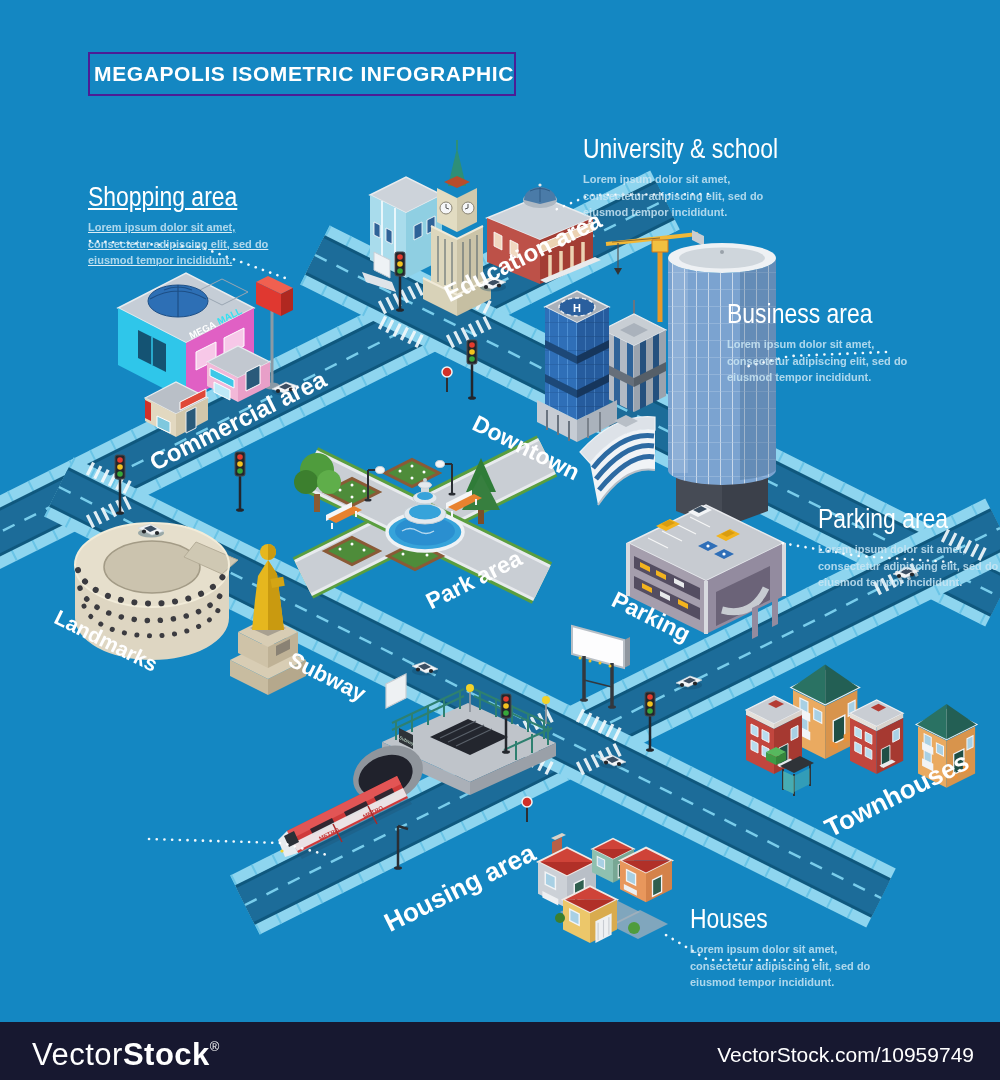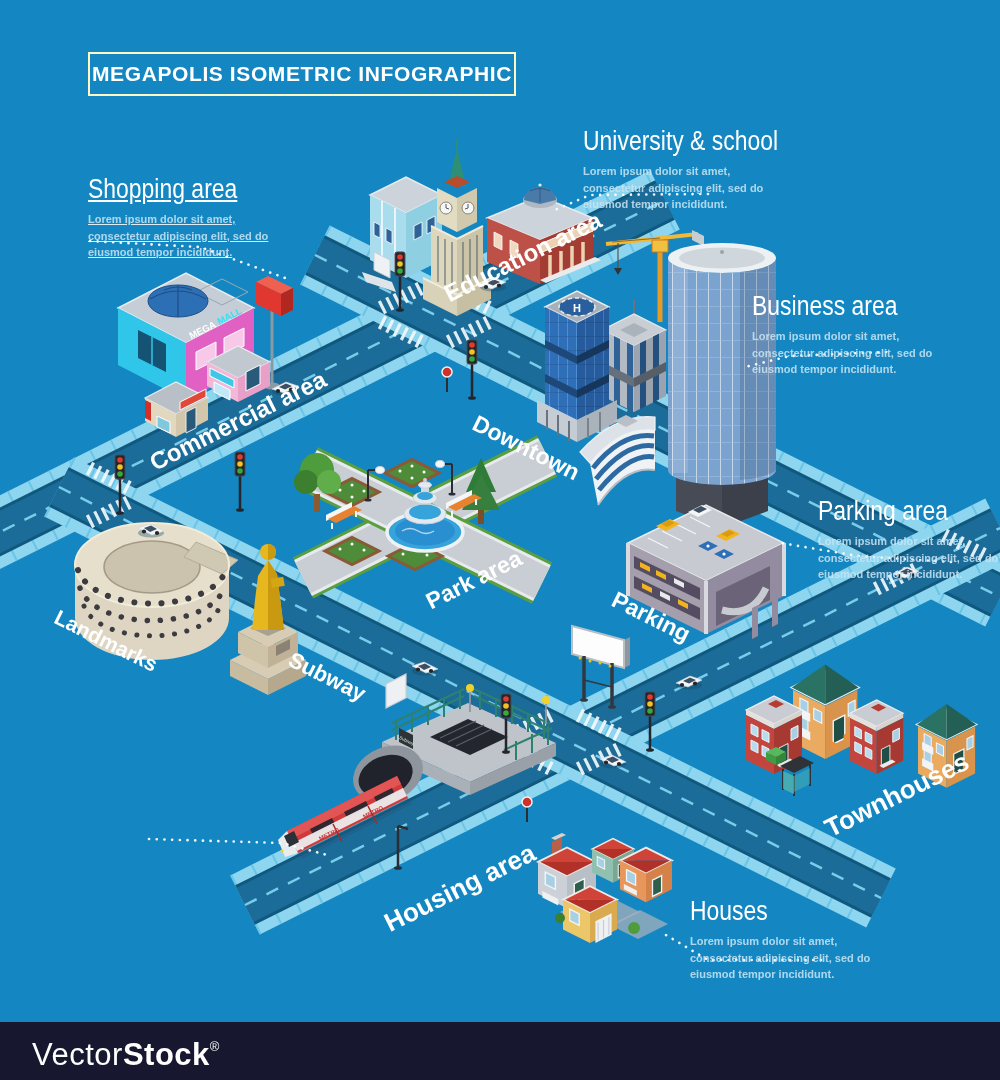--- a/index.html
+++ b/index.html
@@ -10,26 +10,26 @@
   
   .sw-base{stroke:#8ed5ef;stroke-width:66;fill:none;}
   .sw-seam{stroke:#6ac4e6;stroke-width:66;fill:none;stroke-dasharray:2 21;}
   .rd-edge{stroke:#0f587e;stroke-width:44;fill:none;}
   .rd-surf{stroke:#1c6c99;stroke-width:38;fill:none;}
   .rd-center{stroke:#79cdeb;stroke-width:2.5;fill:none;stroke-dasharray:13 11;}
   .xwalk{stroke:#f2f8fb;stroke-width:14;stroke-dasharray:3.2 5;opacity:.92;fill:none;}
   .dots{stroke:#ffffff;stroke-width:2.6;stroke-dasharray:0.1 7.6;stroke-linecap:round;fill:none;opacity:.95;}
 
   
-  .title-box{position:absolute;left:88px;top:52px;width:424px;height:40px;border:2px solid #fef9c3;
-    display:flex;align-items:center;justify-content:center;}
+  .title-box{position:absolute;left:88px;top:52px;width:424px;height:40px;border:2px solid #4c1d95;
+    display:flex;align-items:center;justify-content:flex-end;}
   .title-box span{color:#fff;font-weight:bold;font-size:21px;letter-spacing:.6px;white-space:nowrap;}
 
   
-  .callout{position:absolute;color:#fff;}
+  .callout{position:absolute;color:#fff;margin-top:8px;}
   .callout h2{margin:0;font-size:27px;font-weight:normal;color:#fff;transform:scaleX(.85);transform-origin:left top;white-space:nowrap;}
   .callout p{margin:6px 0 0 0;width:205px;font-size:11px;font-weight:bold;line-height:1.5;color:#c9e6f4;opacity:.85;}
   .callout.narrow p{width:178px;}
 
   
   .map-label{position:absolute;color:#fff;font-weight:bold;white-space:nowrap;}
 
   
   .wm-bar{position:absolute;left:0;top:1022px;width:1000px;height:66px;background:#171830;
     display:flex;align-items:center;justify-content:space-between;box-sizing:border-box;padding:0 26px 0 32px;}
@@ -684,21 +684,21 @@
 </div>
 
 <div class="callout" style="left:88px;top:174px;text-decoration:underline;">
   <h2>Shopping area</h2>
   <p>Lorem ipsum dolor sit amet, consectetur adipiscing elit, sed do eiusmod tempor incididunt.</p>
 </div>
 <div class="callout" style="left:583px;top:126px;">
   <h2>University &amp; school</h2>
   <p>Lorem ipsum dolor sit amet, consectetur adipiscing elit, sed do eiusmod tempor incididunt.</p>
 </div>
-<div class="callout" style="left:752px;top:291px;">
+<div class="callout" style="left:727px;top:291px;">
   <h2>Business area</h2>
   <p>Lorem ipsum dolor sit amet, consectetur adipiscing elit, sed do eiusmod tempor incididunt.</p>
 </div>
 <div class="callout" style="left:818px;top:496px;">
   <h2>Parking area</h2>
   <p>Lorem ipsum dolor sit amet, consectetur adipiscing elit, sed do eiusmod tempor incididunt.</p>
 </div>
 <div class="callout" style="left:690px;top:896px;">
   <h2>Houses</h2>
   <p>Lorem ipsum dolor sit amet, consectetur adipiscing elit, sed do eiusmod tempor incididunt.</p>
@@ -709,15 +709,16 @@
 <div class="map-label" style="left:526px;top:448px;font-size:23px;transform:translate(-50%,-50%) rotate(26.5deg);">Downtown</div>
 <div class="map-label" style="left:474px;top:580px;font-size:23px;transform:translate(-50%,-50%) rotate(-26.5deg);">Park area</div>
 <div class="map-label" style="left:651px;top:617px;font-size:23px;transform:translate(-50%,-50%) rotate(26.5deg);">Parking</div>
 <div class="map-label" style="left:106px;top:641px;font-size:21px;transform:translate(-50%,-50%) rotate(26.5deg);">Landmarks</div>
 <div class="map-label" style="left:327px;top:677px;font-size:22px;transform:translate(-50%,-50%) rotate(26.5deg);">Subway</div>
 <div class="map-label" style="left:897px;top:795px;font-size:26px;transform:translate(-50%,-50%) rotate(-26.5deg);">Townhouses</div>
 <div class="map-label" style="left:460px;top:888px;font-size:26px;transform:translate(-50%,-50%) rotate(-26.5deg);">Housing area</div>
 
 <div class="wm-bar">
   <div class="wm-brand"><span class="wm-light">Vector</span><span class="wm-bold">Stock</span><span class="wm-reg">®</span></div>
+  <div class="wm-url">VectorStock.com/10959749</div>
 </div>
 
 </div>
 
 </body></html>

